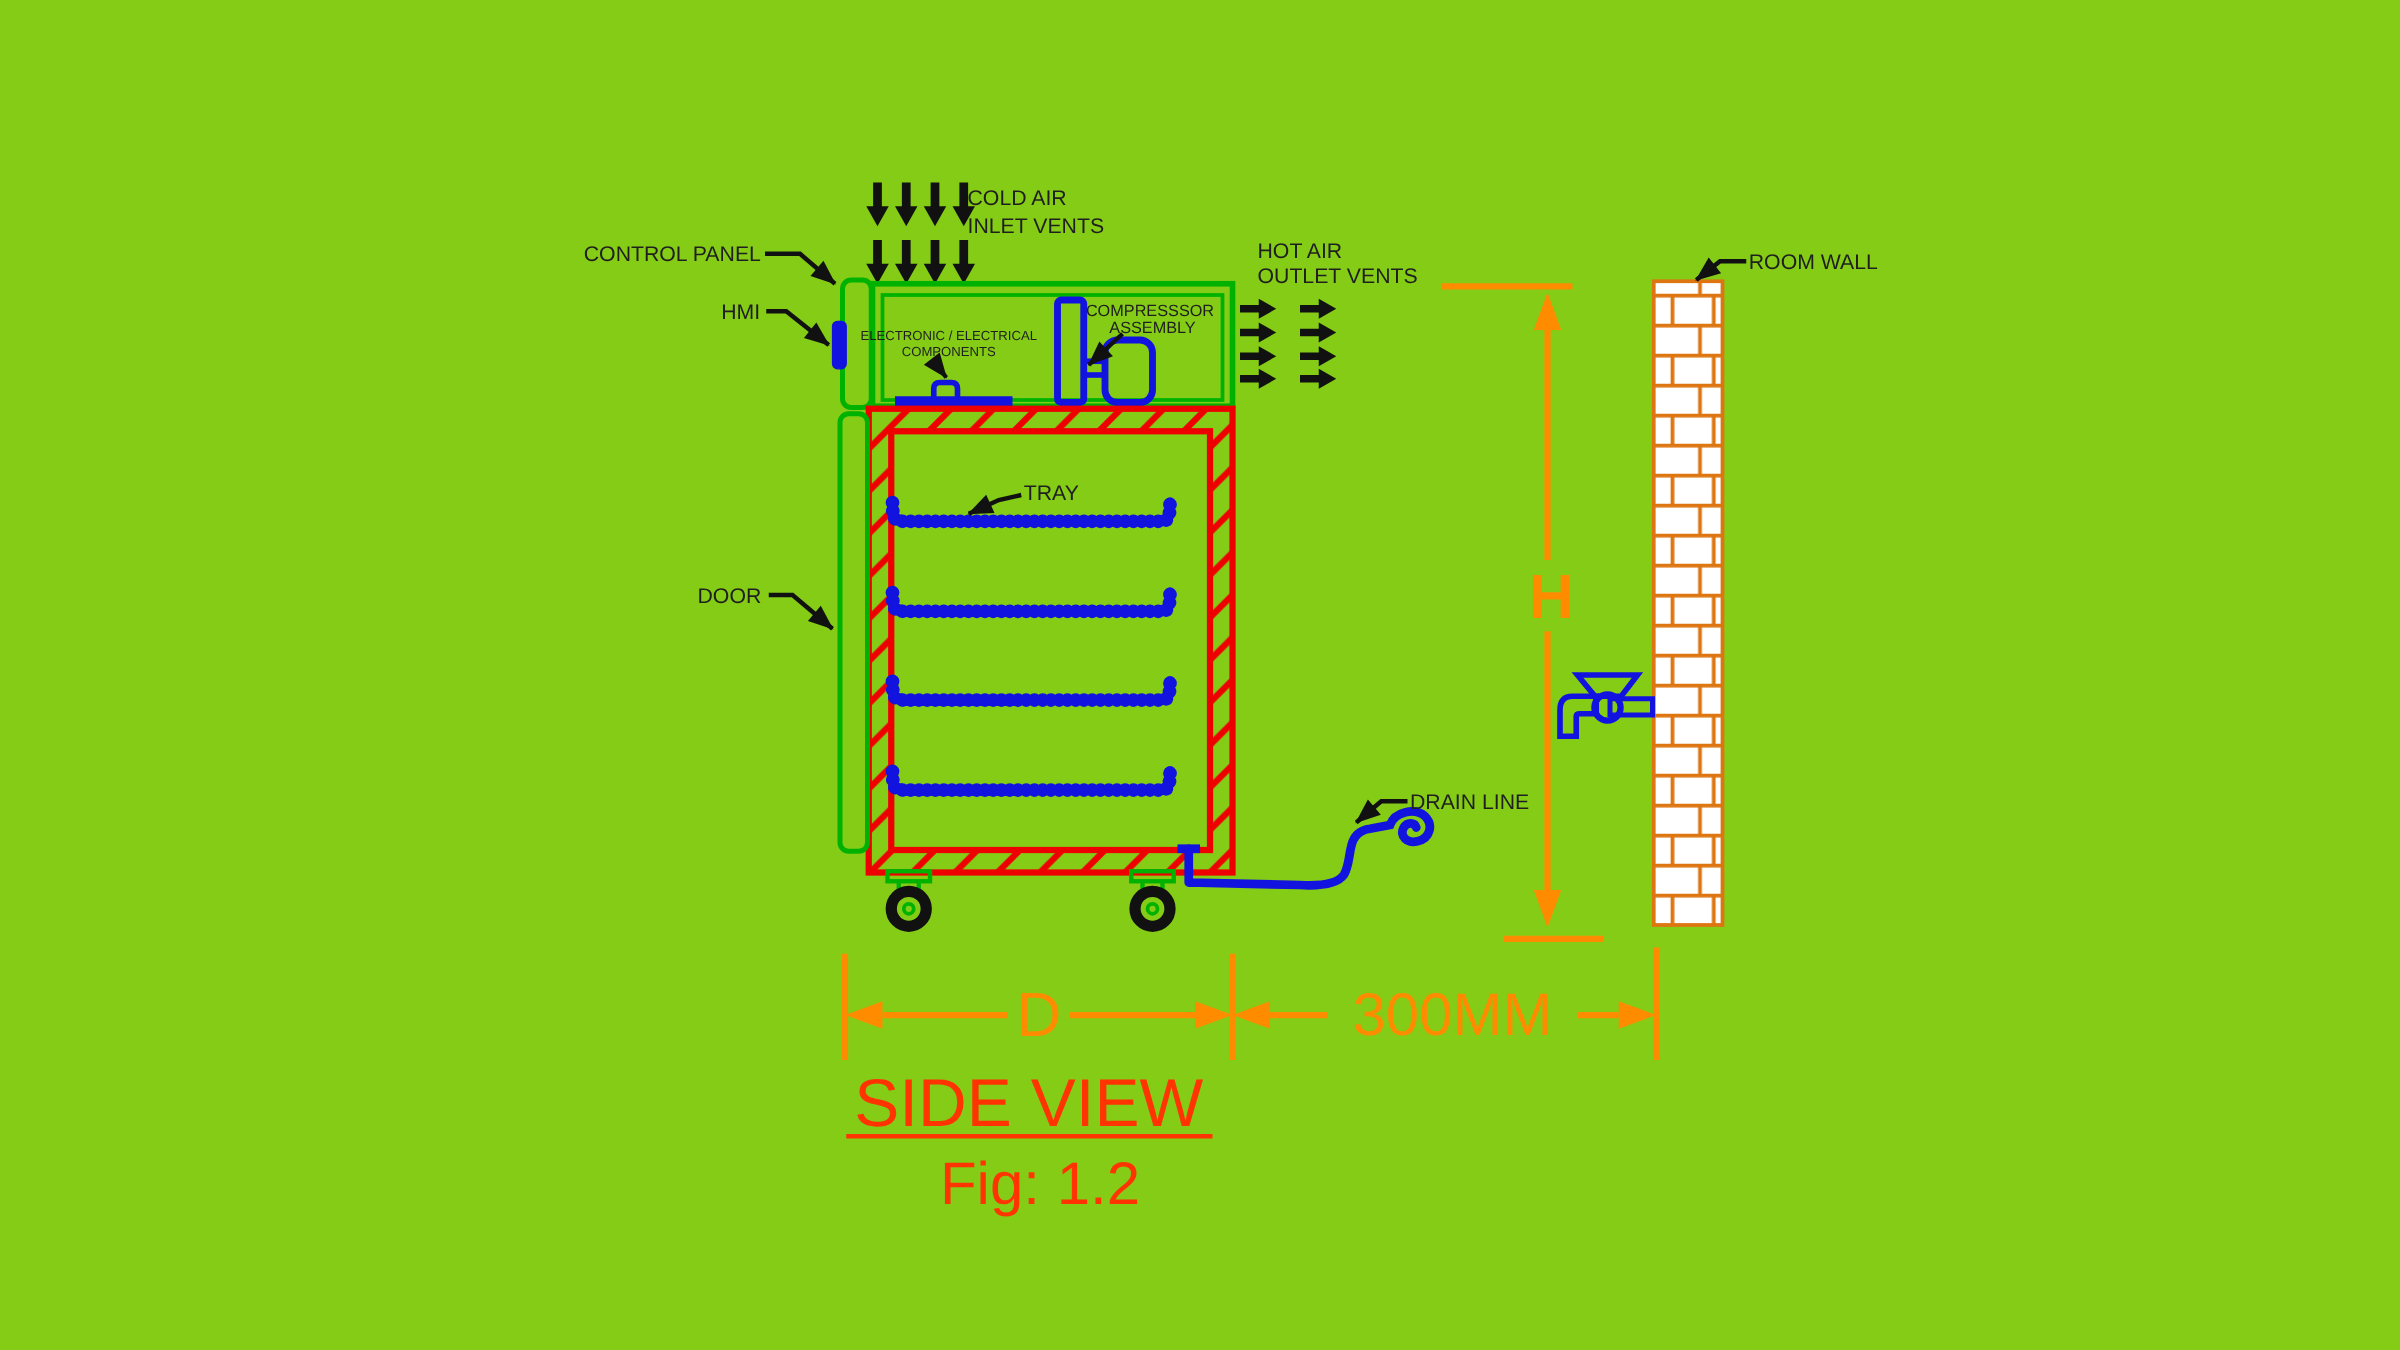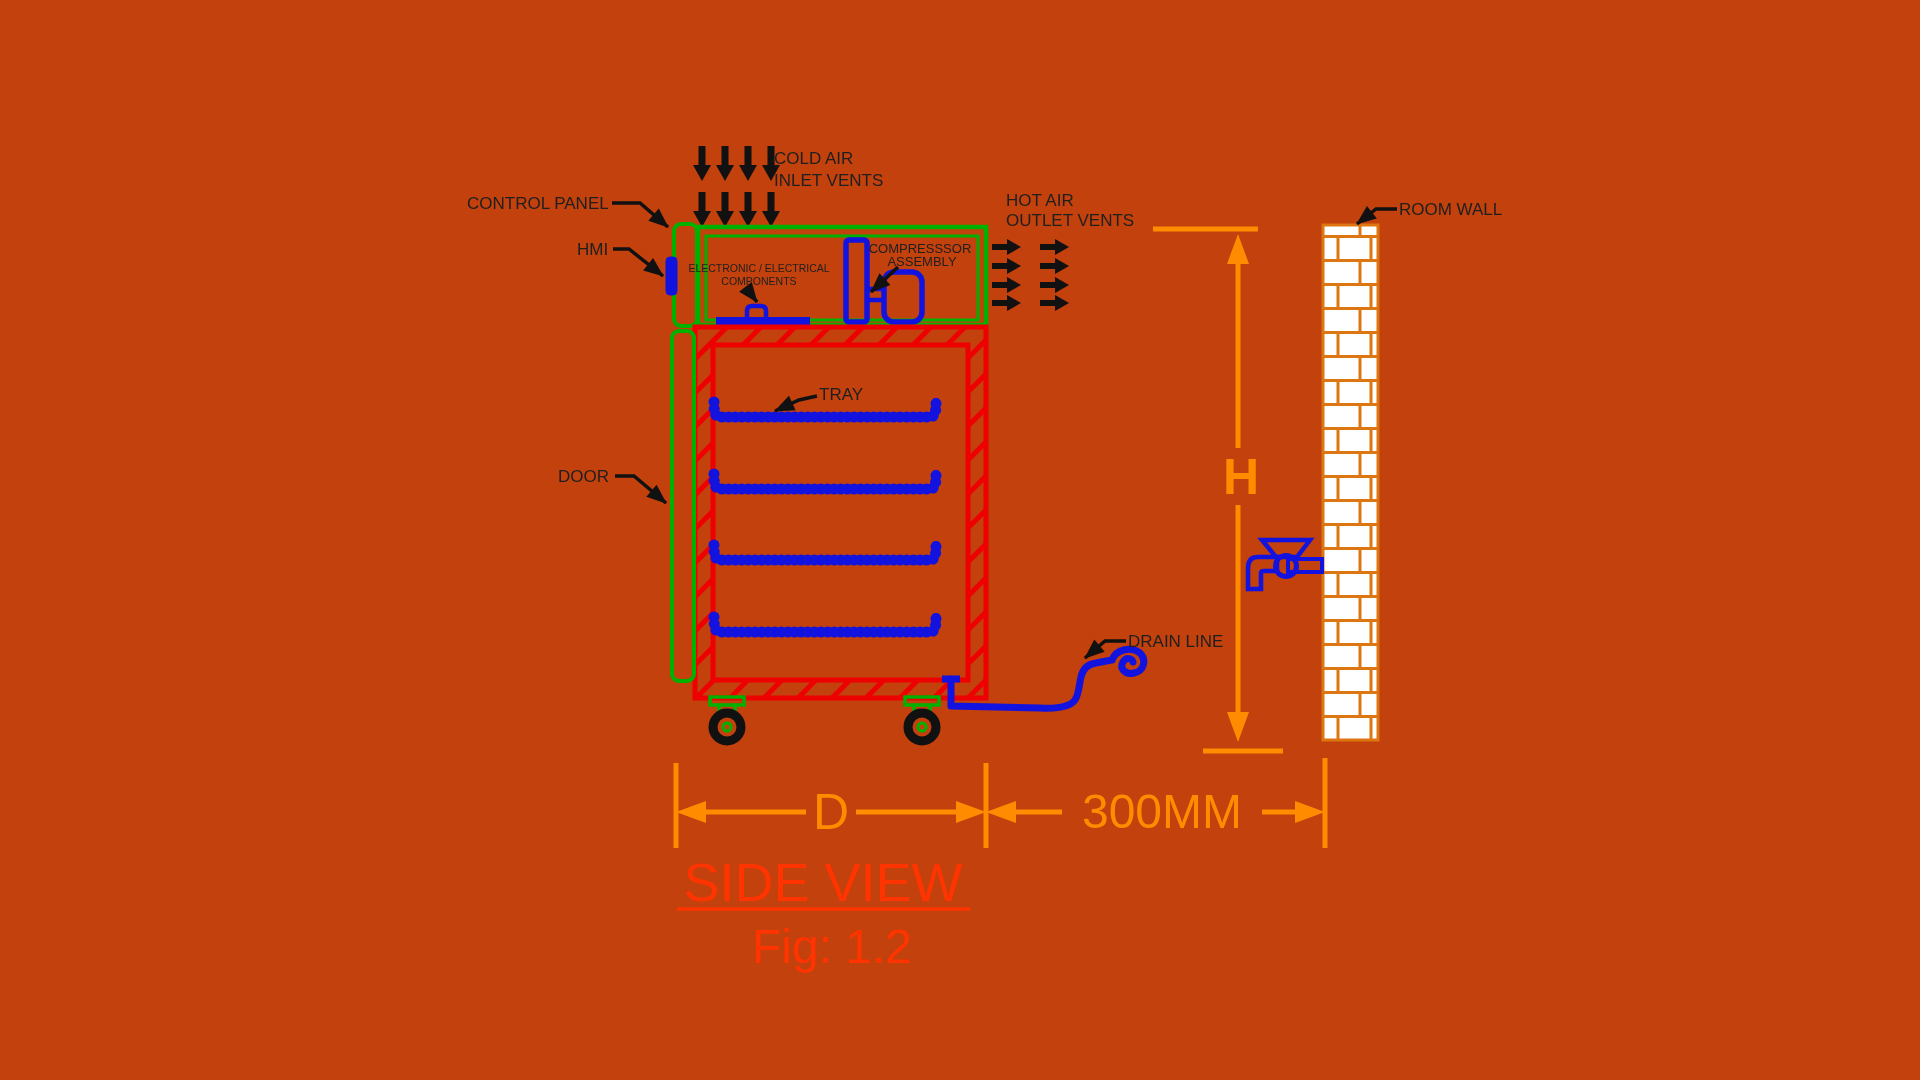--- a/index.html
+++ b/index.html
@@ -1,16 +1,16 @@
 <!DOCTYPE html>
 <html><head>
 <meta charset="utf-8">
 <style>
   html,body{margin:0;padding:0;background:#ffffff;}
-  .drawing{position:relative;width:1920px;height:1080px;background:#c2410c;overflow:hidden;}
+  .drawing{position:relative;width:1920px;height:1080px;background:#84cc16;overflow:hidden;}
   svg{display:block;}
   text{font-family:"Liberation Sans","DejaVu Sans",sans-serif;}
   .lbl{fill:#1f1f1f;font-size:17px;}
   .lbl-s{fill:#1f1f1f;font-size:10.5px;}
   .lbl-m{fill:#1f1f1f;font-size:13px;}
   .dim-txt{fill:#FF8C00;font-size:50px;}
   .dim-txt-b{fill:#FF8C00;font-size:50px;font-weight:bold;}
   .dim-txt-mm{fill:#FF8C00;font-size:48px;}
   .title-txt{fill:#FF3400;font-size:54px;}
   .fig-txt{fill:#FF3400;font-size:48px;}

